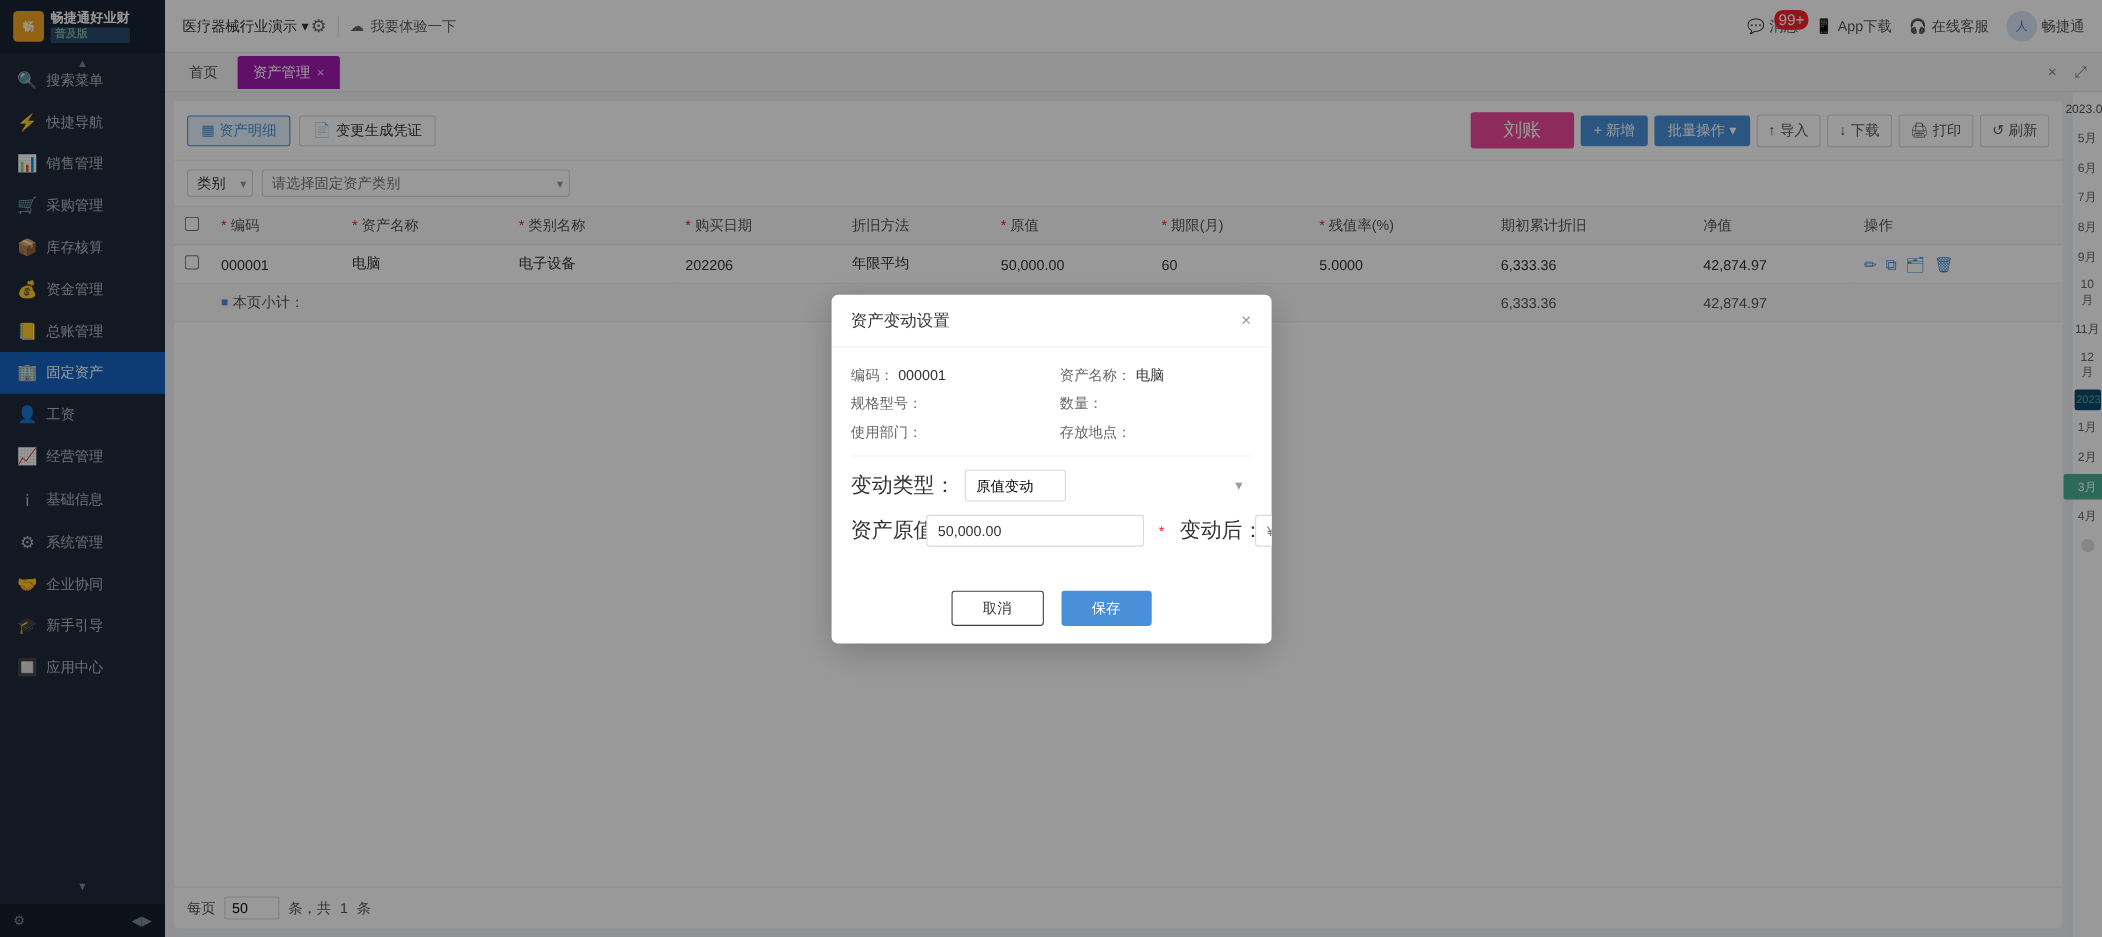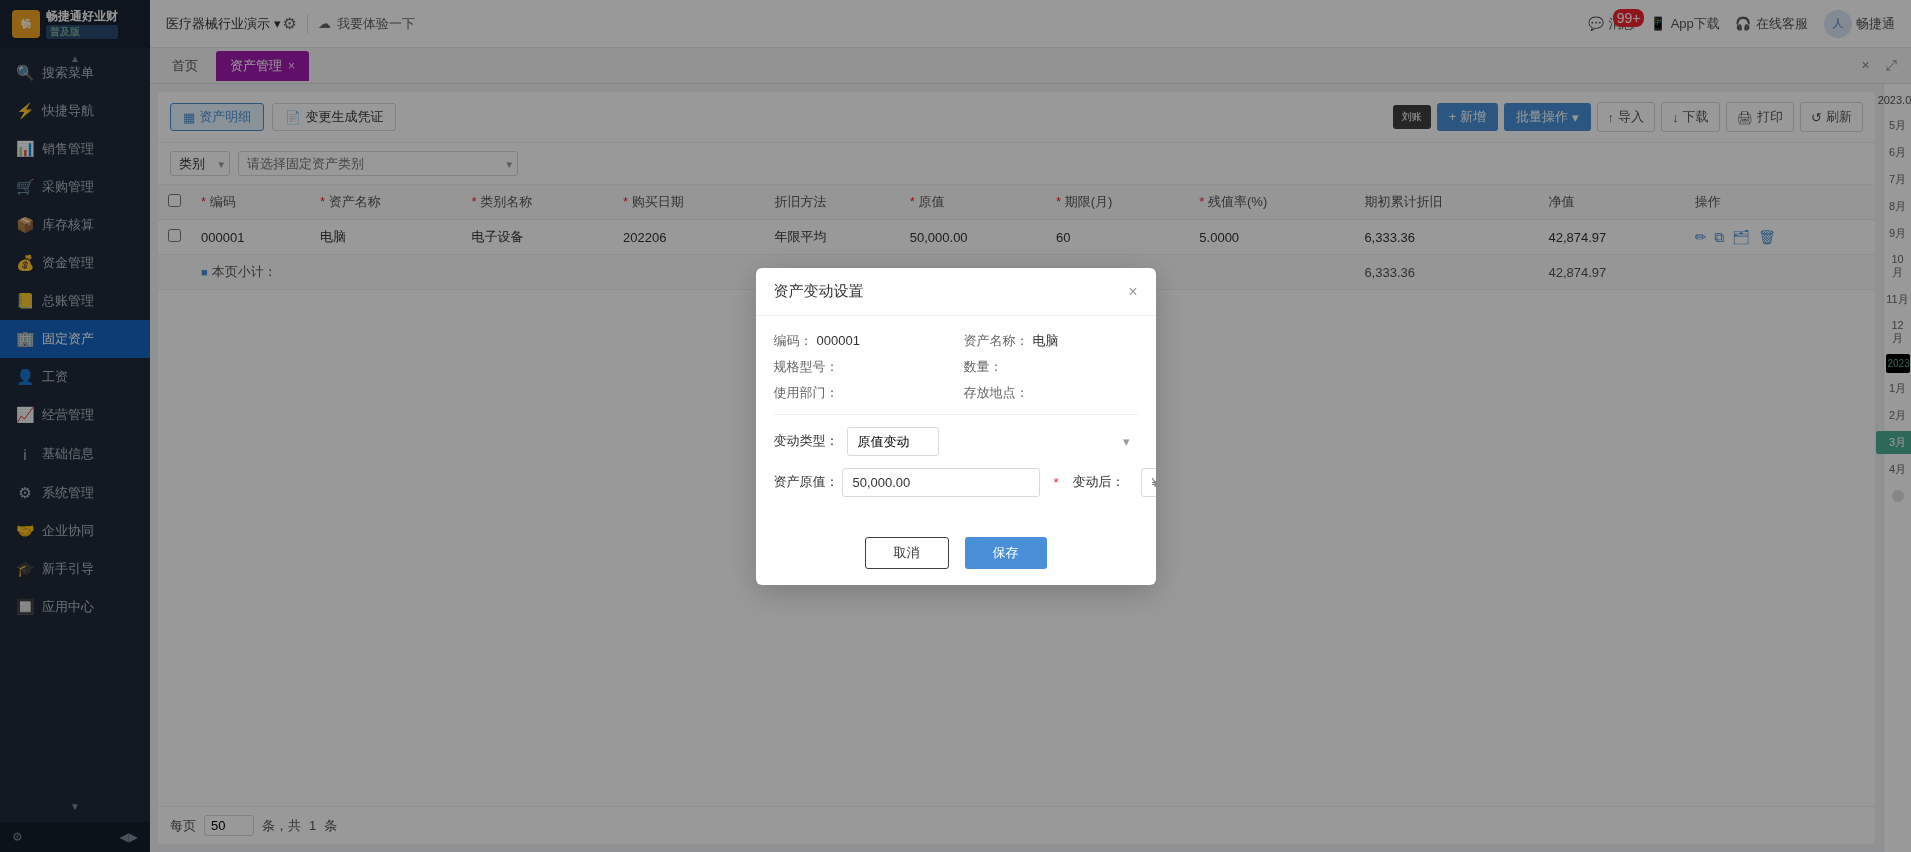--- a/index.html
+++ b/index.html
@@ -148,22 +148,22 @@
       color: #333;
       display: flex; align-items: center; gap: 4px;
     }
     .panel-tab-btn.active {
       background: #e6f4ff;
       border-color: #4a90d9;
       color: #4a90d9;
     }
     .toolbar-right { margin-left: auto; display: flex; gap: 6px; align-items: center; }
     .btn-adjust {
-      background: #404040; color: #fff;
-      padding: 5px 9px; border: none; border-radius: 3px; cursor: pointer; font-size: 10px;
+      background: #ec4899; color: #fff;
+      padding: 5px 30px; border: none; border-radius: 3px; cursor: pointer; font-size: 17px;
     }
     .btn-new {
       background: #4a90d9; color: #fff;
       padding: 5px 12px; border: none; border-radius: 3px; cursor: pointer; font-size: 13px;
     }
     .btn-batch {
       background: #4a90d9; color: #fff;
       padding: 5px 12px; border: none; border-radius: 3px; cursor: pointer; font-size: 13px;
       display: flex; align-items: center; gap: 4px;
     }
@@ -322,21 +322,21 @@
       margin-bottom: 12px;
     }
     .dialog-info-item { display: flex; align-items: center; gap: 4px; font-size: 13px; color: #333; }
     .dialog-info-label { color: #666; white-space: nowrap; }
     .dialog-info-value { color: #333; }
     .dialog-divider { height: 1px; background: #f0f0f0; margin: 12px 0; }
     .dialog-form-row {
       display: flex; align-items: center; gap: 8px;
       margin-bottom: 12px;
     }
-    .dialog-form-label { color: #333; font-size: 13px; white-space: nowrap; min-width: 60px; }
+    .dialog-form-label { color: #333; font-size: 19px; white-space: nowrap; min-width: 60px; }
     .dialog-form-select {
       flex: 1;
       padding: 6px 28px 6px 10px;
       border: 1px solid #d9d9d9;
       border-radius: 3px;
       font-size: 13px;
       appearance: none;
       background: #fff;
       cursor: pointer;
     }
@@ -643,21 +643,21 @@
     <div class="right-mini-sidebar">
       <div class="mini-date-header" style="font-size:11px;color:#555;writing-mode:horizontal-tb;padding:4px 2px;">2023.03</div>
       <div class="mini-month">5月</div>
       <div class="mini-month">6月</div>
       <div class="mini-month">7月</div>
       <div class="mini-month">8月</div>
       <div class="mini-month">9月</div>
       <div class="mini-month">10月</div>
       <div class="mini-month">11月</div>
       <div class="mini-month">12月</div>
-      <div class="mini-month highlight" style="background:#000000;color:#4caf93;border-radius:2px;width:24px;font-size:10px;">2023</div>
+      <div class="mini-month highlight" style="background:#0c4a6e;color:#4caf93;border-radius:2px;width:24px;font-size:10px;">2023</div>
       <div class="mini-month">1月</div>
       <div class="mini-month">2月</div>
       <div class="mini-month current">3月</div>
       <div class="mini-month">4月</div>
       <div style="padding:4px 2px;cursor:pointer;">
         <svg width="14" height="14" viewBox="0 0 14 14">
             <circle cx="7" cy="7" r="6" fill="#e0e0e0"></circle>
           </svg>
       </div>
     </div>

